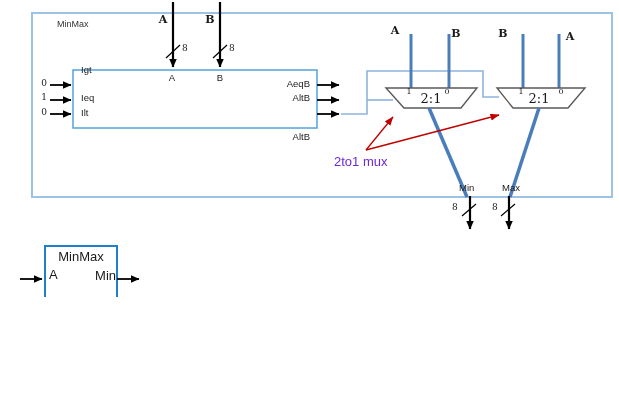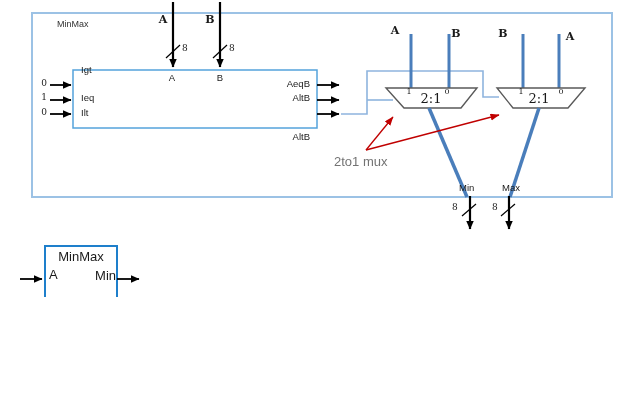--- a/index.html
+++ b/index.html
@@ -7,21 +7,21 @@
     position:relative; width:619px; height:297px; background:#ffffff;
     overflow:hidden; font-family:"Liberation Sans", sans-serif;
   }
   svg { position:absolute; left:0; top:0; }
   .lbl { position:absolute; white-space:nowrap; color:#1a1a1a; line-height:1; }
   .sans  { font-family:"Liberation Sans", sans-serif; }
   .serif { font-family:"DejaVu Serif", serif; }
   .ctr { transform:translateX(-50%); }
   .rt  { transform:translateX(-100%); }
   .bold { font-weight:bold; }
-  .red { color:#737373; }
+  .red { color:#6d28d9; }
   .f8  { font-size:8px; }
   .f9  { font-size:9px; }
   .f95 { font-size:9.5px; }
   .f11 { font-size:11px; }
   .f12 { font-size:13px; }
   .f125{ font-size:12.5px; }
   .f13 { font-size:13px; }
 </style>
 </head>
 <body>

